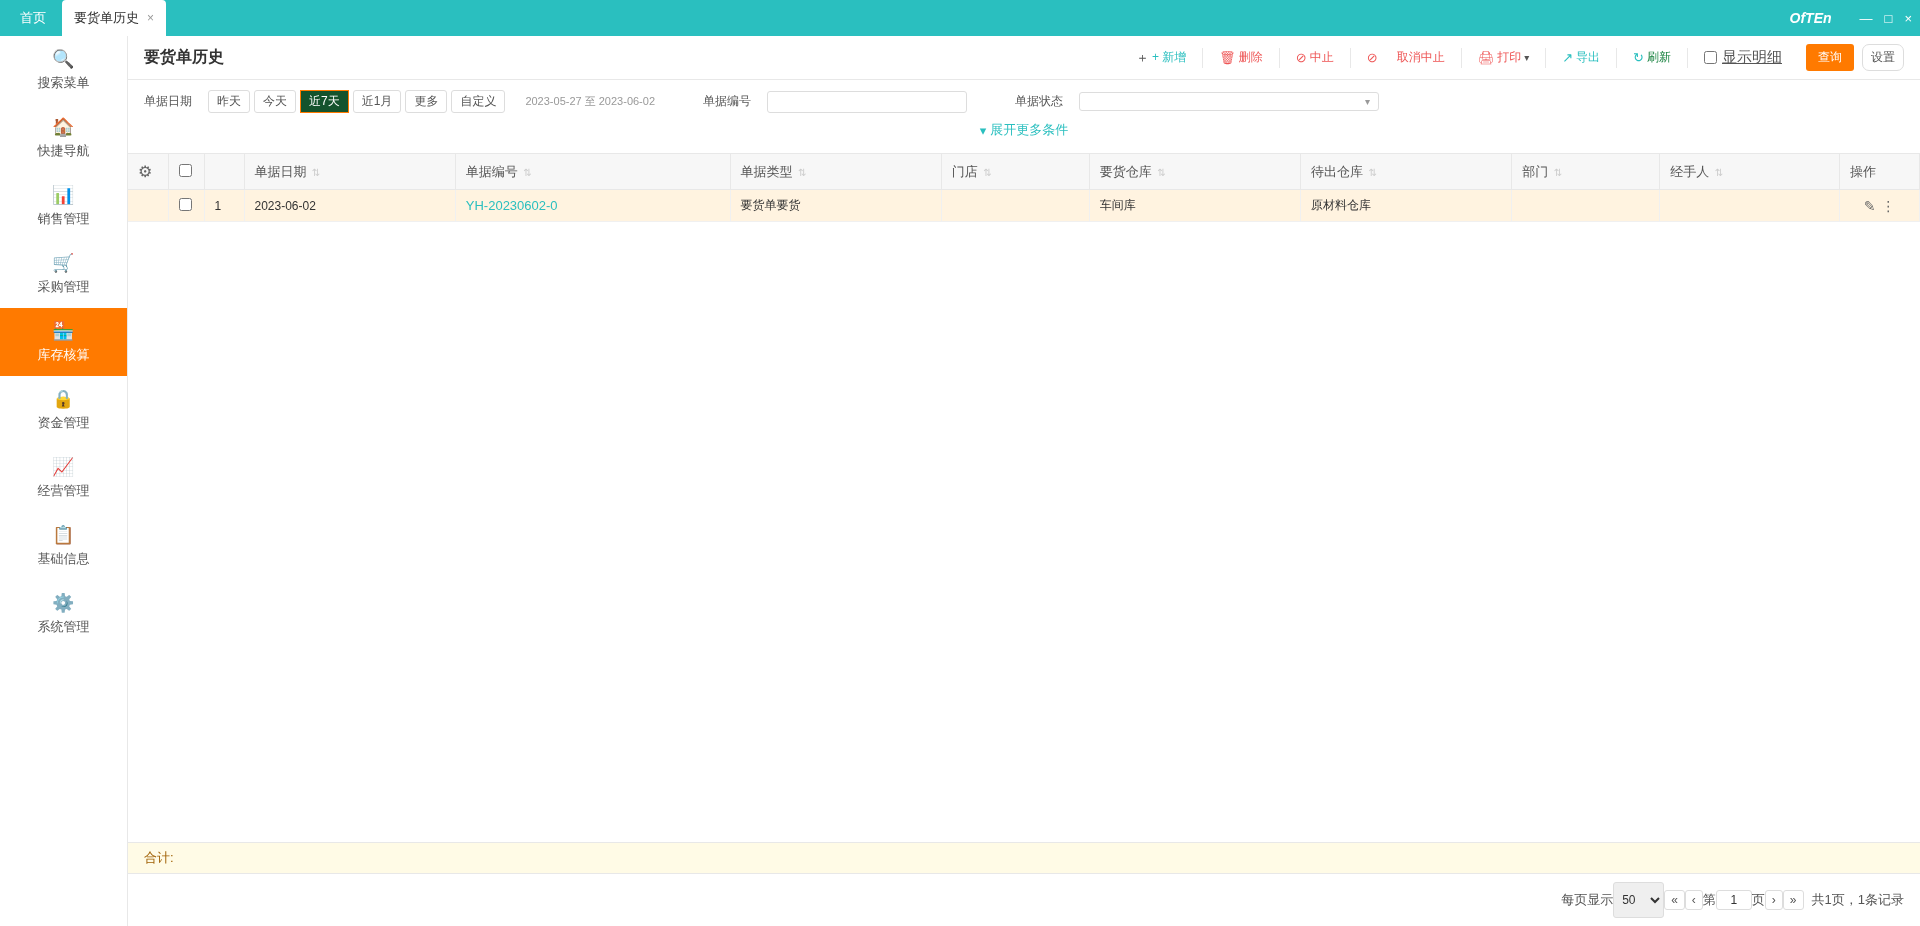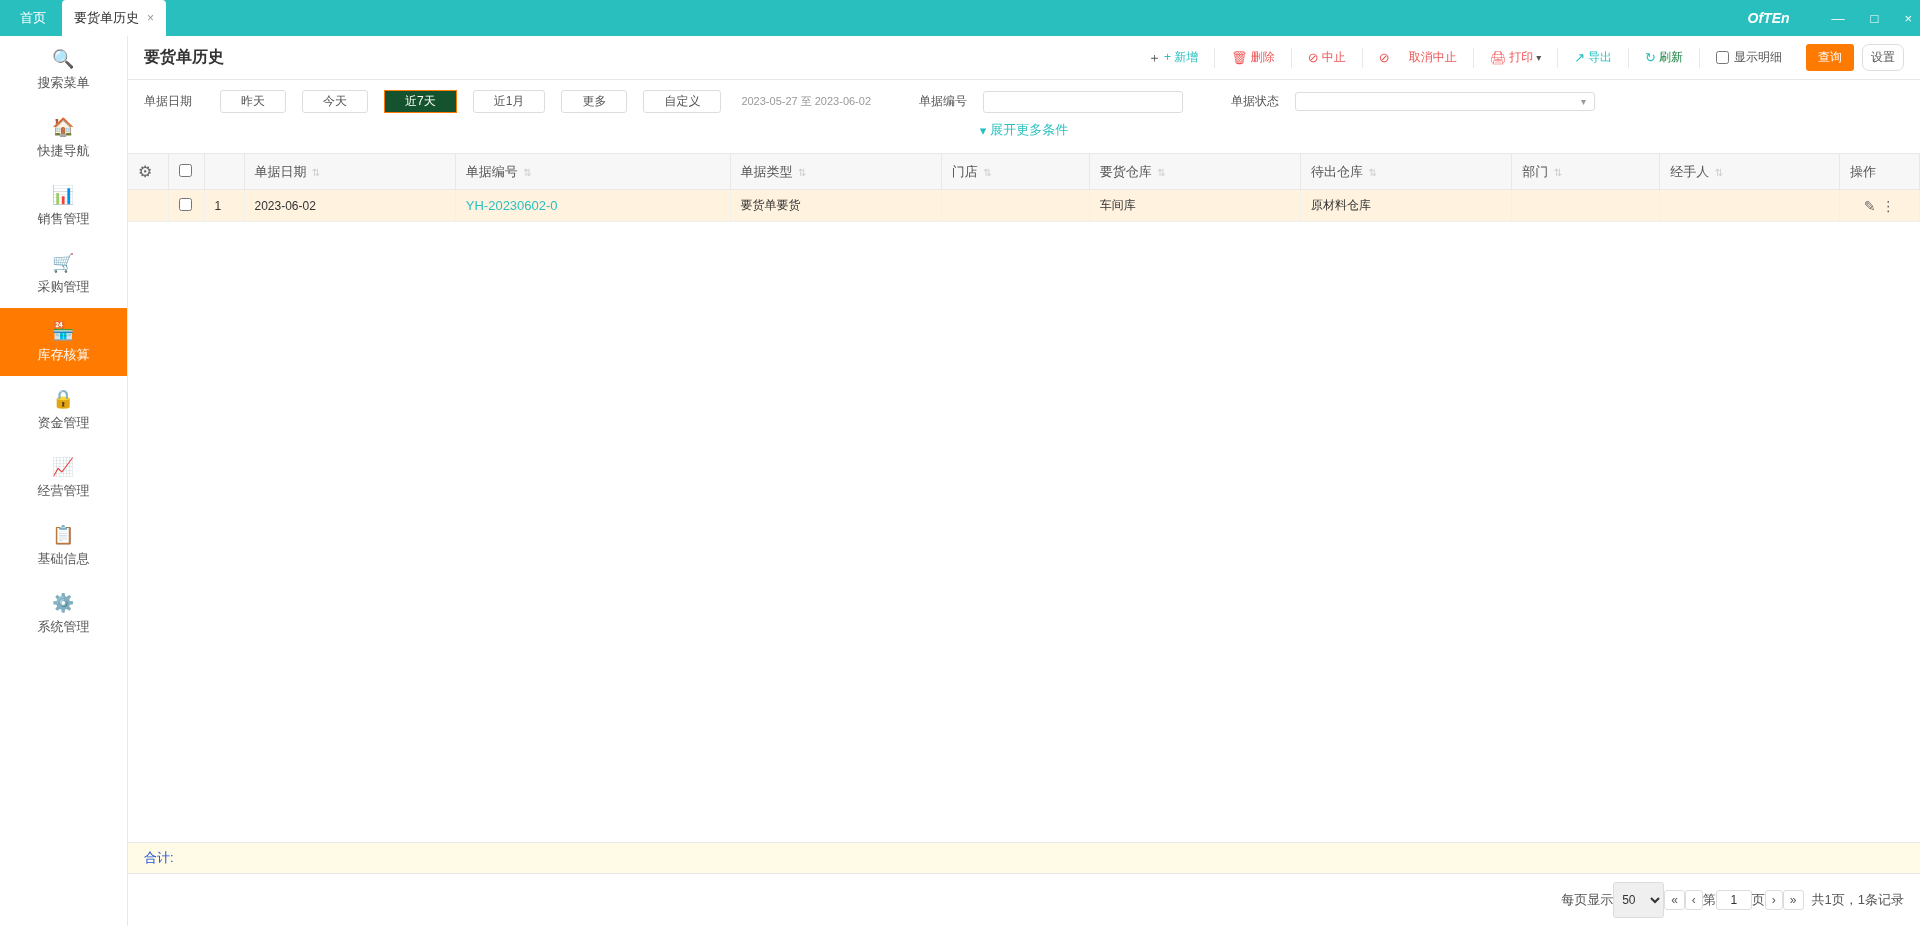--- a/index.html
+++ b/index.html
@@ -8,21 +8,21 @@
     
     .top-bar {
       display: flex; align-items: center; background: #2abfbf; height: 36px; padding: 0 8px; gap: 4px; flex-shrink: 0;
     }
     .top-bar-tab {
       display: flex; align-items: center; height: 36px; padding: 0 12px; color: #fff; cursor: pointer; font-size: 13px; gap: 4px;
     }
     .top-bar-tab.home { background: transparent; }
     .top-bar-tab.active { background: #fff; color: #333; border-radius: 4px 4px 0 0; }
     .top-bar-tab .close-btn { margin-left: 4px; color: #999; font-size: 12px; cursor: pointer; }
-    .top-bar-right { margin-left: auto; display: flex; align-items: center; gap: 26px; color: #fff; font-size: 13px; }
+    .top-bar-right { margin-left: auto; display: flex; align-items: center; gap: 12px; color: #fff; font-size: 13px; }
     .top-bar-right span { cursor: pointer; }
 
     
     .main-layout { display: flex; flex: 1; overflow: hidden; }
 
     
     .sidebar {
       width: 128px; background: #fff; display: flex; flex-direction: column; border-right: 1px solid #e8e8e8; flex-shrink: 0;
     }
     .sidebar-item {
@@ -49,22 +49,22 @@
     .toolbar-divider { width: 1px; height: 20px; background: #e8e8e8; }
 
     
     .filter-area {
       background: #fff; padding: 10px 16px; border-bottom: 1px solid #e8e8e8; flex-shrink: 0;
     }
     .filter-row { display: flex; align-items: center; gap: 16px; margin-bottom: 4px; }
     .filter-label { color: #555; white-space: nowrap; font-size: 12px; }
     .filter-date-options { display: flex; align-items: center; gap: 4px; }
     .date-btn {
-      padding: 2px 20px; border: 1px solid #ddd; border-radius: 3px; cursor: pointer;
-      font-size: 12px; color: #555; background: #fff; margin-left: 12px;
+      padding: 2px 8px; border: 1px solid #ddd; border-radius: 3px; cursor: pointer;
+      font-size: 12px; color: #555; background: #fff;
     }
     .date-btn.active { background: #14532d; color: #fff; border-color: #ff7a00; border-radius: 0; }
     .date-range { font-size: 11px; color: #999; margin-left: 4px; }
     .filter-input {
       border: 1px solid #ddd; border-radius: 3px; padding: 3px 8px; font-size: 12px;
       width: 200px; outline: none; color: #333;
     }
     .filter-select-wrapper {
       display: flex; align-items: center; border: 1px solid #ddd; border-radius: 3px;
       padding: 3px 8px; font-size: 12px; color: #333; width: 200px; cursor: pointer;
@@ -95,21 +95,21 @@
     .th-checkbox { width: 36px; text-align: center; }
     .th-actions { width: 80px; text-align: center; }
     .action-icons { display: flex; gap: 6px; justify-content: center; }
     .action-icon { color: #666; cursor: pointer; font-size: 14px; }
     .settings-icon-btn { cursor: pointer; color: #666; font-size: 16px; }
     input[type="checkbox"] { cursor: pointer; }
 
     
     .sum-row {
       background: #fffbe6; border-top: 1px solid #e8e8e8; padding: 6px 16px;
-      font-size: 12px; color: #1d4ed8; flex-shrink: 0; display: flex; align-items: center; gap: 8px;
+      font-size: 12px; color: #a16207; flex-shrink: 0; display: flex; align-items: center; gap: 8px;
     }
 
     
     .pagination {
       display: flex; align-items: center; justify-content: flex-end; padding: 8px 16px;
       background: #fff; border-top: 1px solid #e8e8e8; flex-shrink: 0; font-size: 12px; color: #555;
     }
     .pagination-select {
       border: 1px solid #ddd; border-radius: 3px; padding: 9px 4px; font-size: 12px; color: #333;
     }
@@ -218,21 +218,21 @@
         <span style="color:#2abfbf;font-size:12px;">导出</span>
       </button>
       <div class="toolbar-divider"></div>
       <button class="toolbar-btn">
         <span style="color:#2abfbf;">↻</span>
         <span style="color:#15803d;font-size:12px;">刷新</span>
       </button>
       <div class="toolbar-divider"></div>
       <button class="toolbar-btn">
         <input type="checkbox" style="margin-right: 2px;">
-        <span style="font-size:12px;">显示明细</span>
+        <span style="font-size:15px;text-decoration:underline;">显示明细</span>
       </button>
       <button class="toolbar-btn primary" style="margin-left:8px;">查询</button>
       <button class="toolbar-btn" style="border:1px solid #ddd;border-radius:7px;background:#fff;">
         <span style="font-size:12px;">设置</span>
       </button>
     </div>
 
     <div class="filter-area">
       <div class="filter-row">
         <span class="filter-label">单据日期</span>

